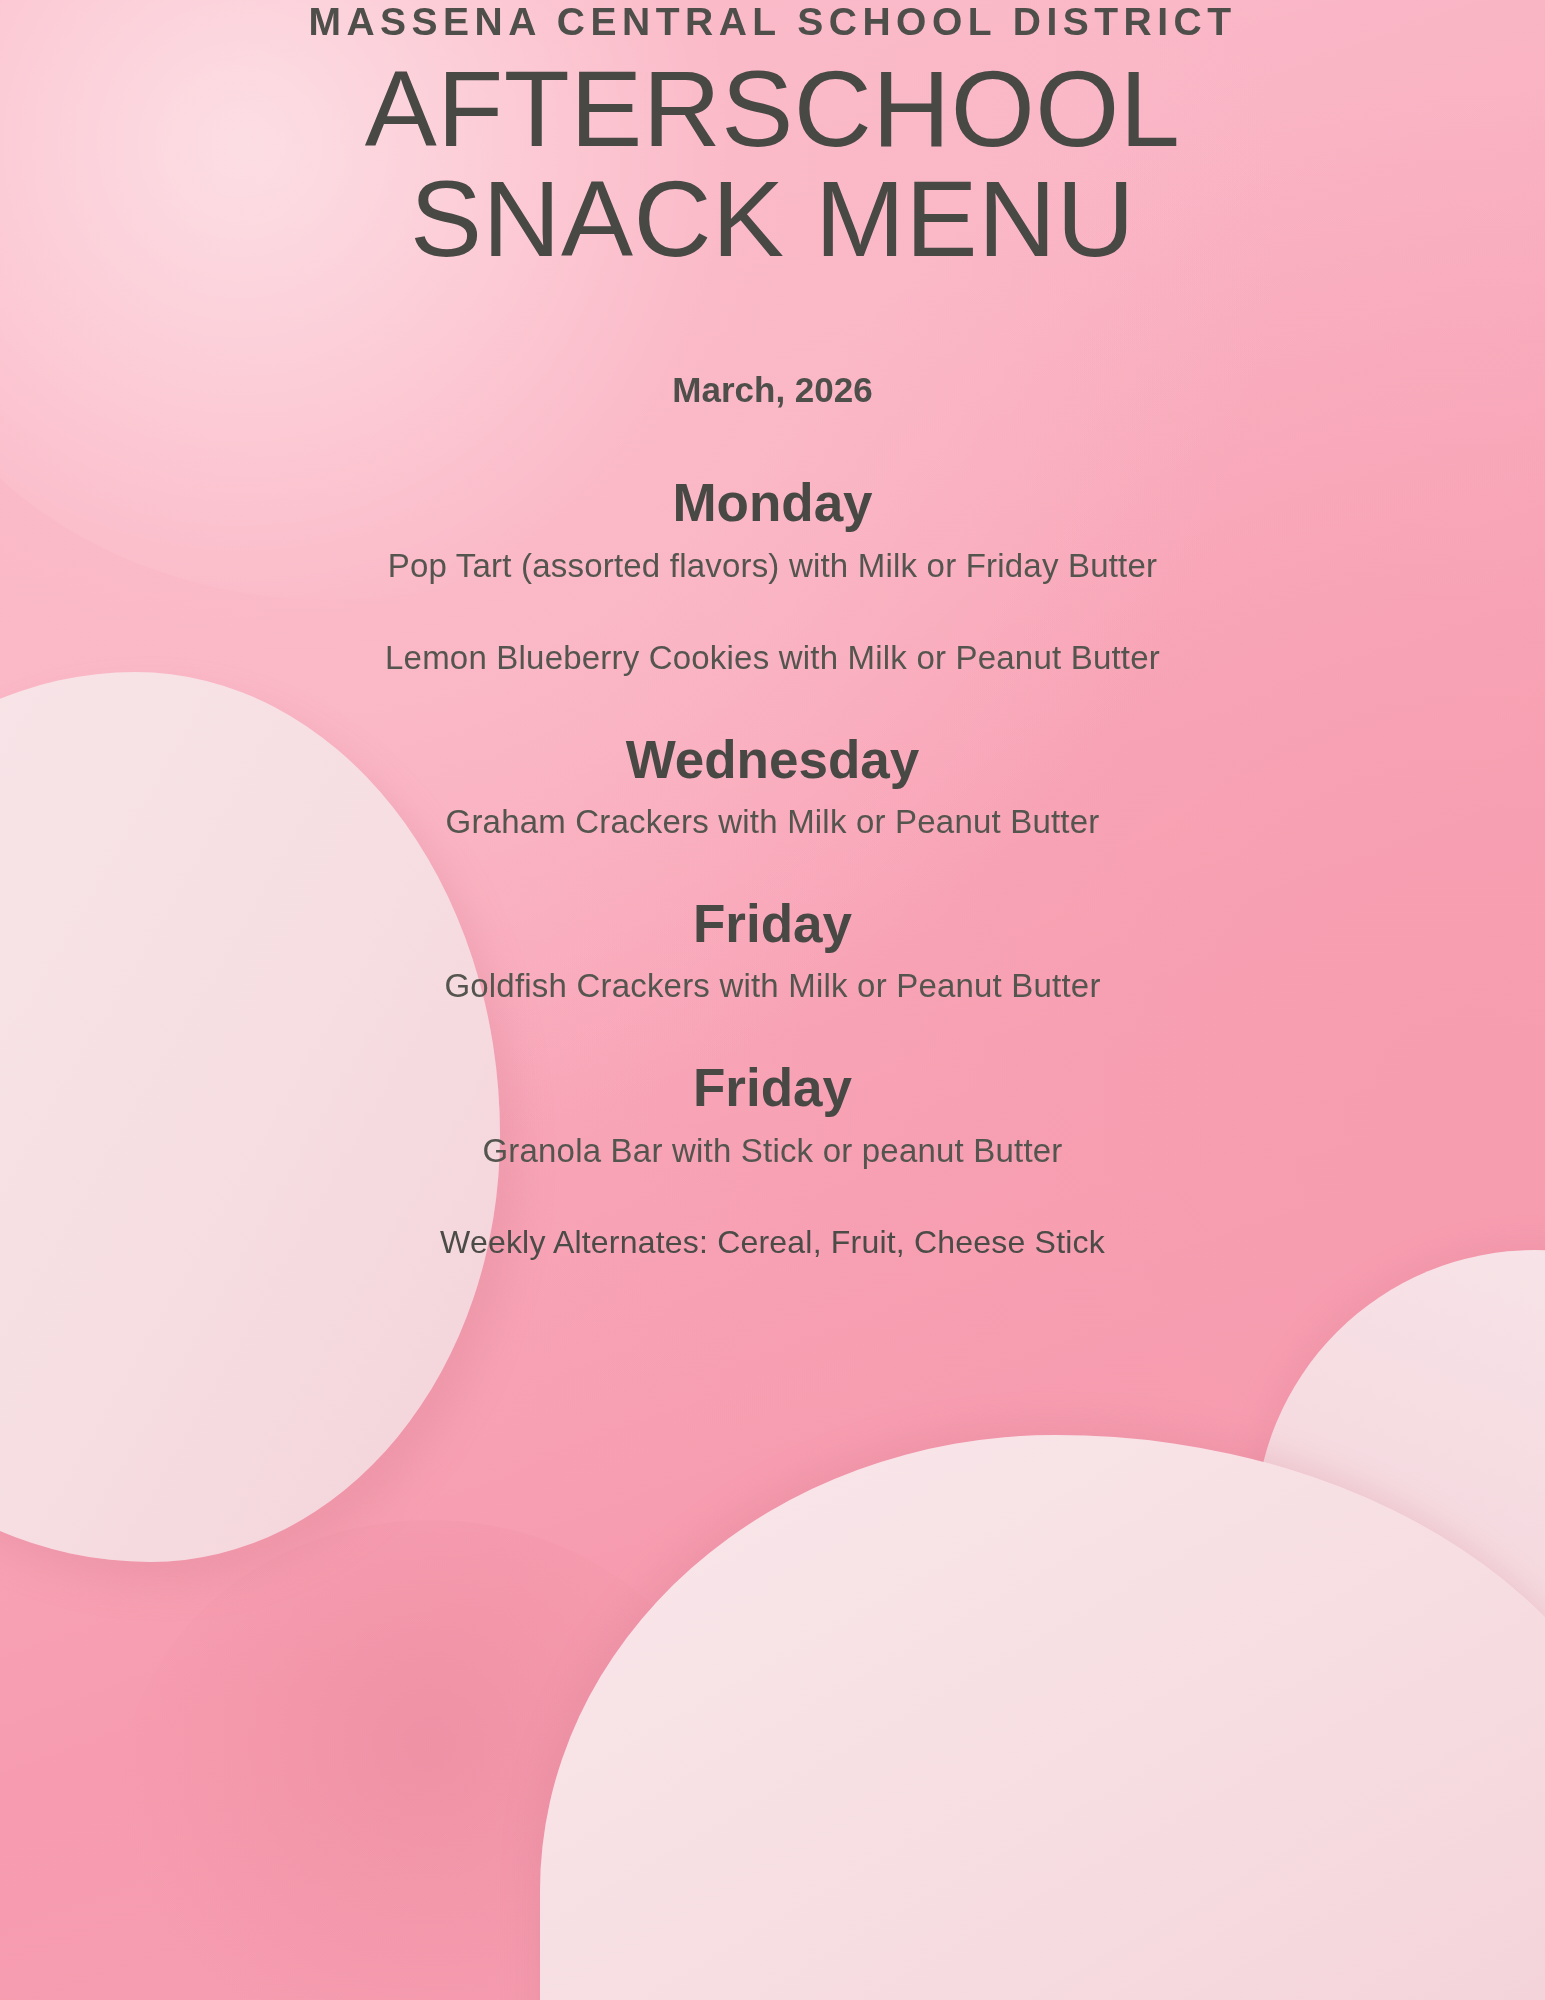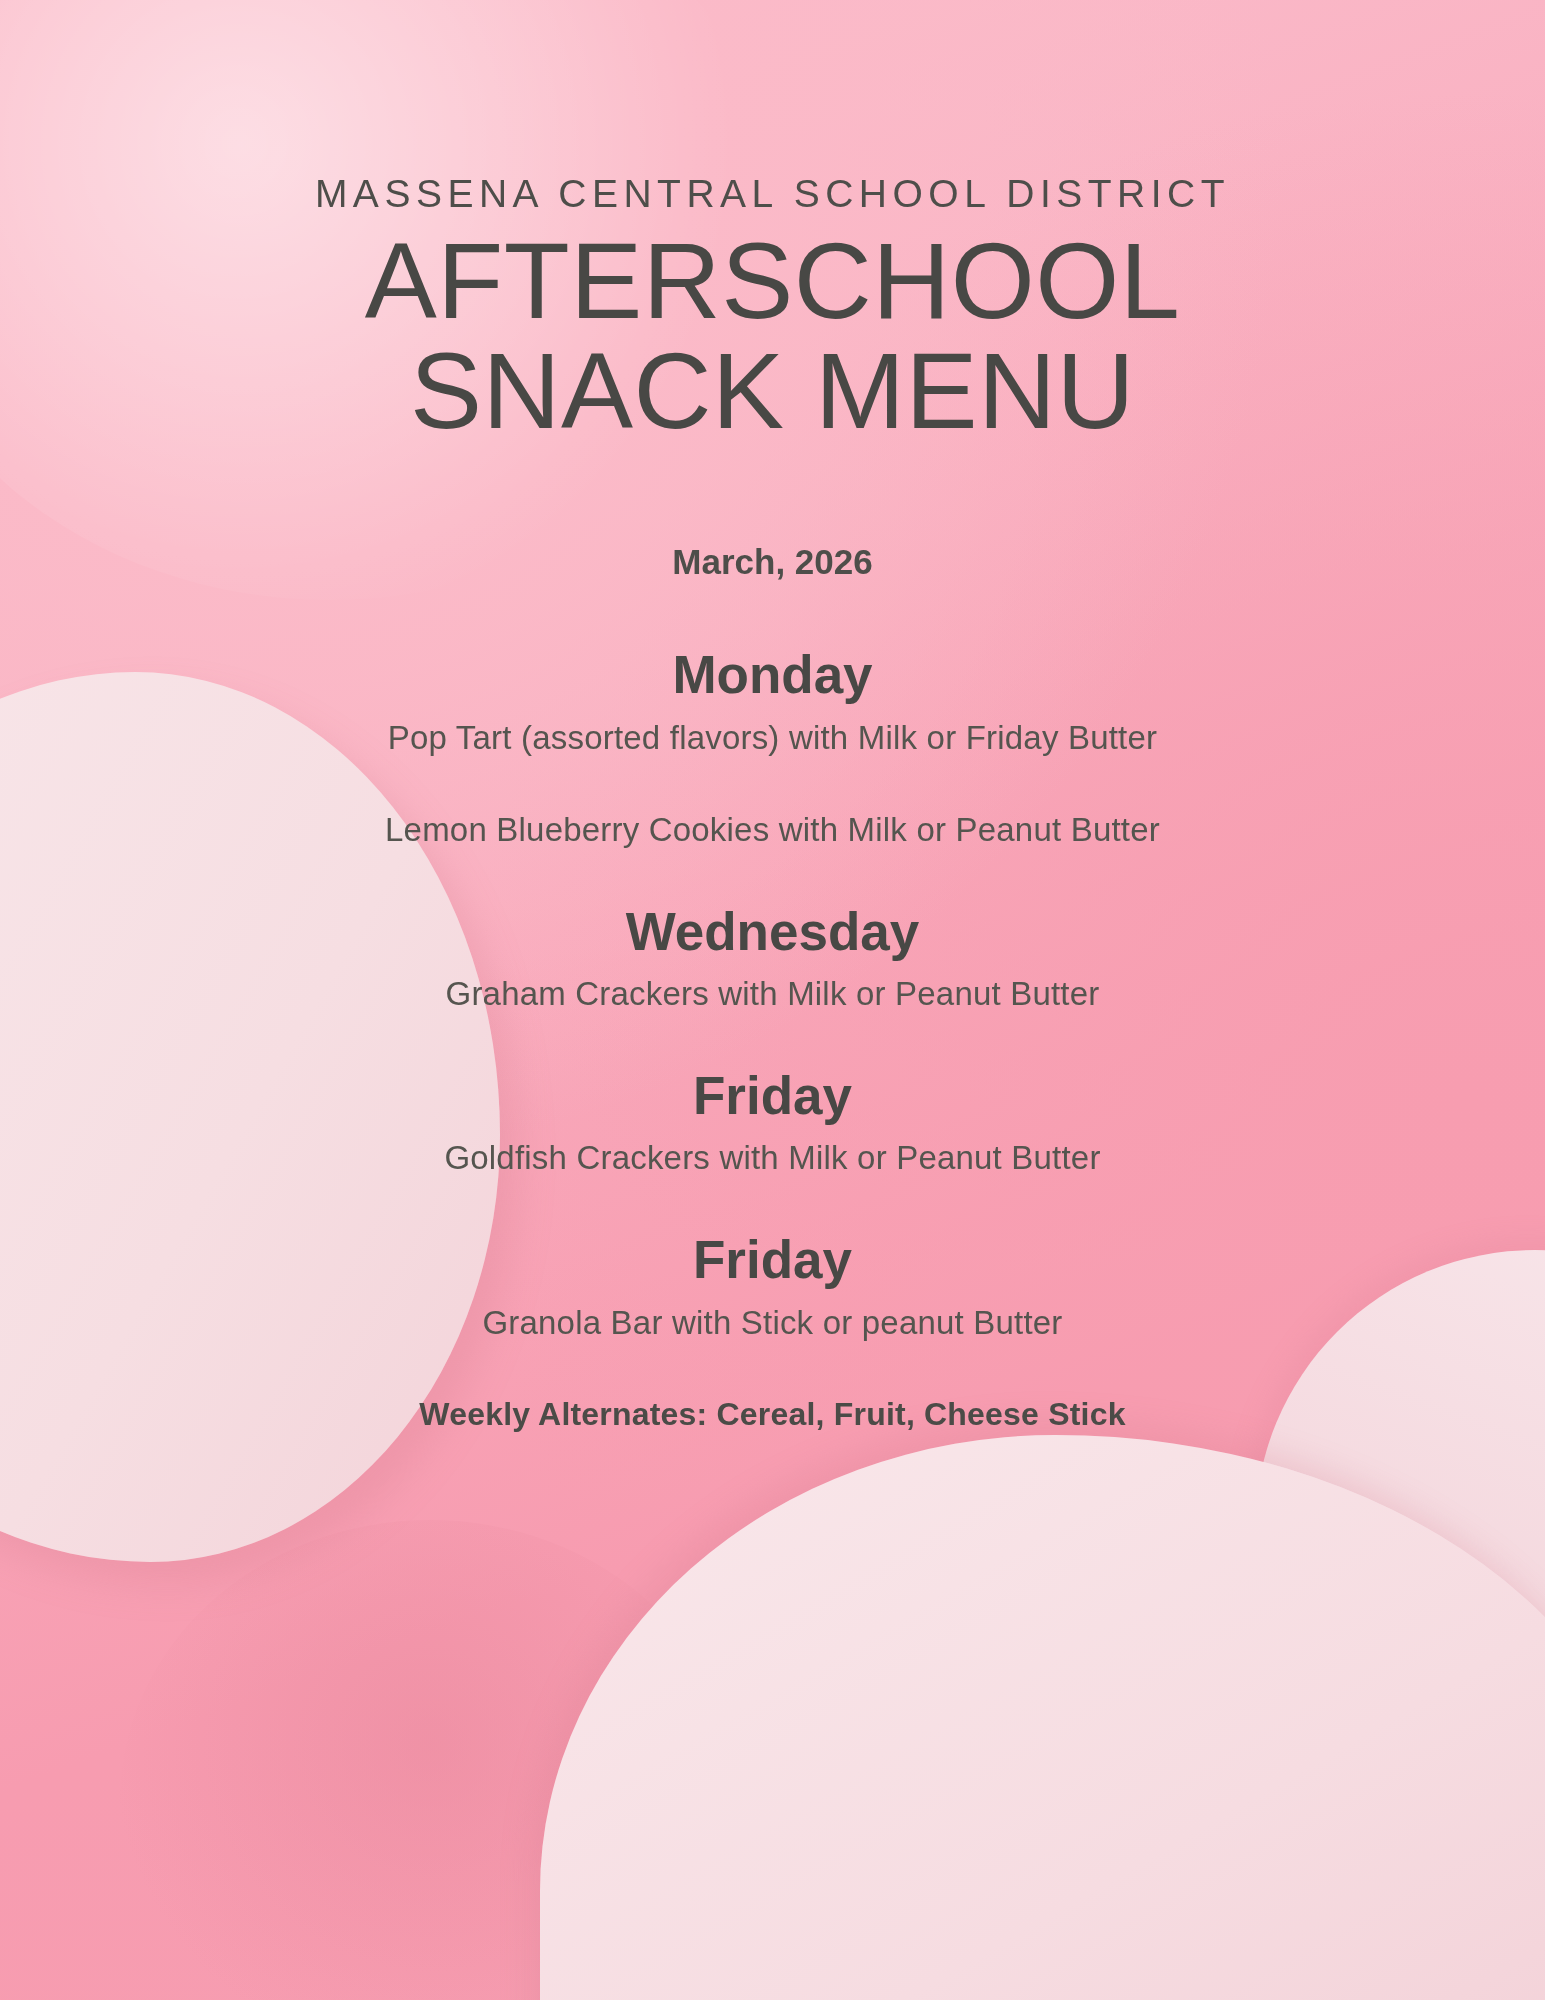--- a/index.html
+++ b/index.html
@@ -86,23 +86,22 @@
     position: relative;
     z-index: 5;
     width: 100%;
     height: 100%;
     text-align: center;
     color: #4a4a47;
   }
 
   .district {
     margin: 0;
-    padding-top: 172px;
     font-size: 39px;
-    font-weight: normal;
+    font-weight: bold;
     letter-spacing: 5.5px;
     color: #4e4e4a;
     text-transform: uppercase;
   }
 
   .title {
     margin: 10px 0 0 0;
     font-size: 108px;
     line-height: 1.02;
     font-weight: normal;
@@ -136,21 +135,21 @@
     margin-top: 14px;
     font-size: 33px;
     font-weight: normal;
     color: #55554f;
     letter-spacing: 0.2px;
   }
 
   .alternates {
     margin-top: 16px;
     font-size: 32px;
-    font-weight: bold;
+    font-weight: normal;
     color: #4b4b47;
     letter-spacing: 0.2px;
   }
 </style>
 </head>
 <body>
 
 <div id="poster">
 
   <div class="blob blob-glow"></div>

